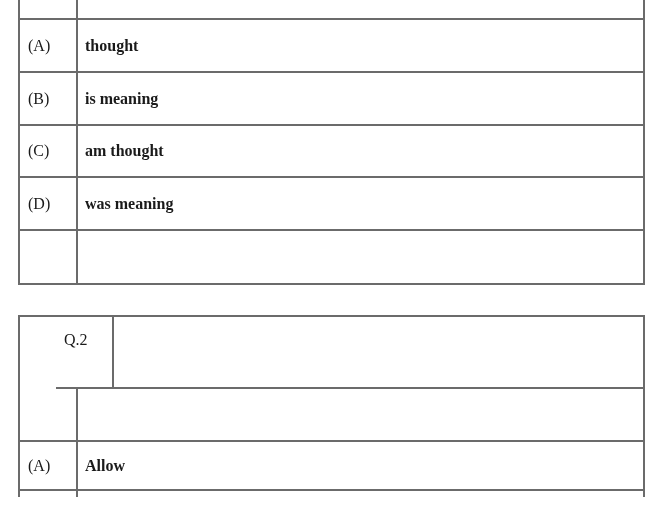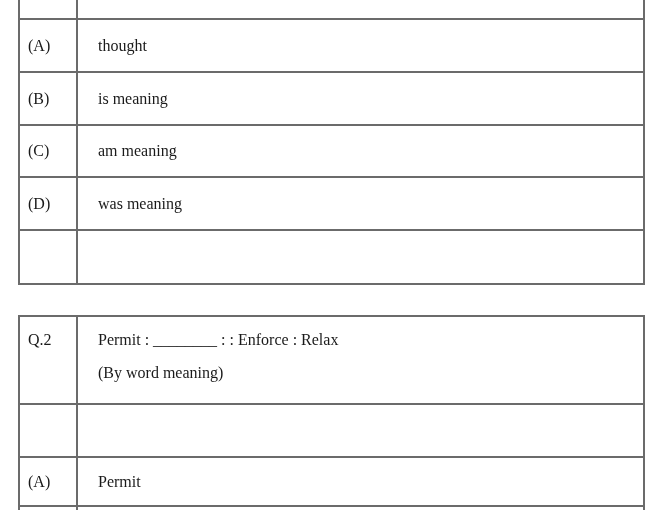--- a/index.html
+++ b/index.html
@@ -27,31 +27,31 @@
   }
   .row.no-bottom{border-bottom:none;}
   .c1{
     width:58px;flex:none;box-sizing:border-box;
     border-right:2px solid var(--line);
     padding-left:8px;
     display:flex;align-items:center;
   }
   .c2{
     flex:1 1 auto;box-sizing:border-box;
-    padding-left:20px;
-    display:flex;align-items:center;
+    padding-left:7px;
+    display:flex;align-items:center;font-weight:bold;
   }
   
   .h-top{height:20px;}
   .h-a{height:53px;}
   .h-b{height:53px;}
   .h-c{height:52px;}
   .h-d{height:53px;}
   .h-empty1{height:54px;}
-  .h-q{height:88px;}
+  .h-q{height:72px;margin-left:36px;}
   .h-empty2{height:53px;}
   .h-a2{height:49px;}
   .h-partial{height:6px;}
   
   .qrow .c1,.qrow .c2{
     align-items:flex-start;
     padding-top:6px;
     display:block;
   }
   .qrow .qline{line-height:33px;}
@@ -68,47 +68,43 @@
   <div class="row h-a">
     <div class="c1">(A)</div>
     <div class="c2">thought</div>
   </div>
   <div class="row h-b">
     <div class="c1">(B)</div>
     <div class="c2">is meaning</div>
   </div>
   <div class="row h-c">
     <div class="c1">(C)</div>
-    <div class="c2">am meaning</div>
+    <div class="c2">am thought</div>
   </div>
   <div class="row h-d">
     <div class="c1">(D)</div>
     <div class="c2">was meaning</div>
   </div>
   <div class="row h-empty1 no-bottom" style="border-bottom:2px solid var(--line);">
     <div class="c1"></div>
     <div class="c2"></div>
   </div>
 </div>
 
 <div class="qtable qtable2">
   <div class="row qrow h-q">
     <div class="c1">
       <span>Q.2</span>
     </div>
-    <div class="c2">
-      <div class="qline">Permit : ________ : : Enforce : Relax</div>
-      <div class="qline">(By word meaning)</div>
-    </div>
   </div>
   <div class="row h-empty2">
     <div class="c1"></div>
     <div class="c2"></div>
   </div>
   <div class="row h-a2">
     <div class="c1">(A)</div>
-    <div class="c2">Permit</div>
+    <div class="c2">Allow</div>
   </div>
   <div class="row h-partial no-bottom">
     <div class="c1"></div>
     <div class="c2"></div>
   </div>
 </div>
 
 </body></html>

